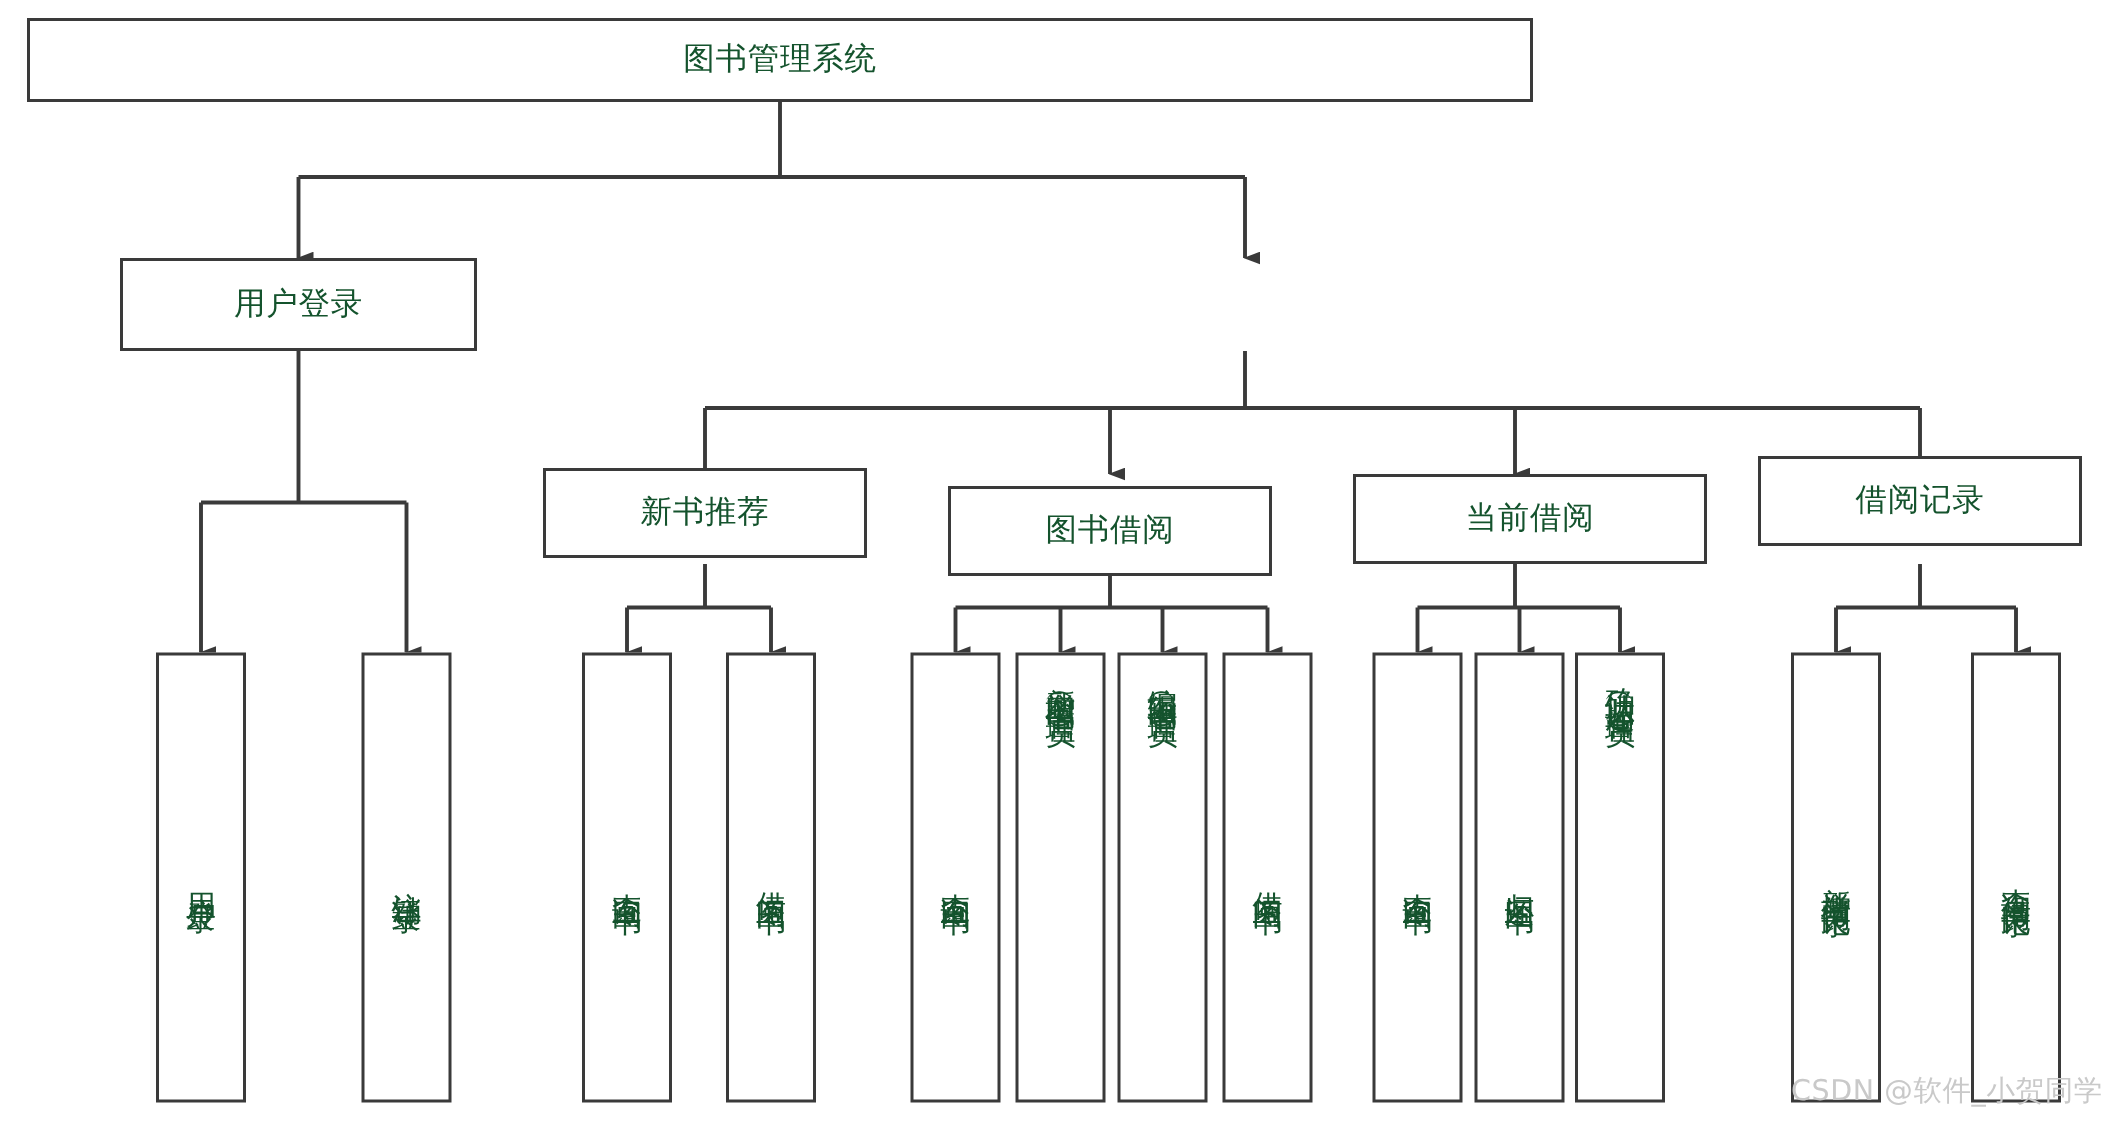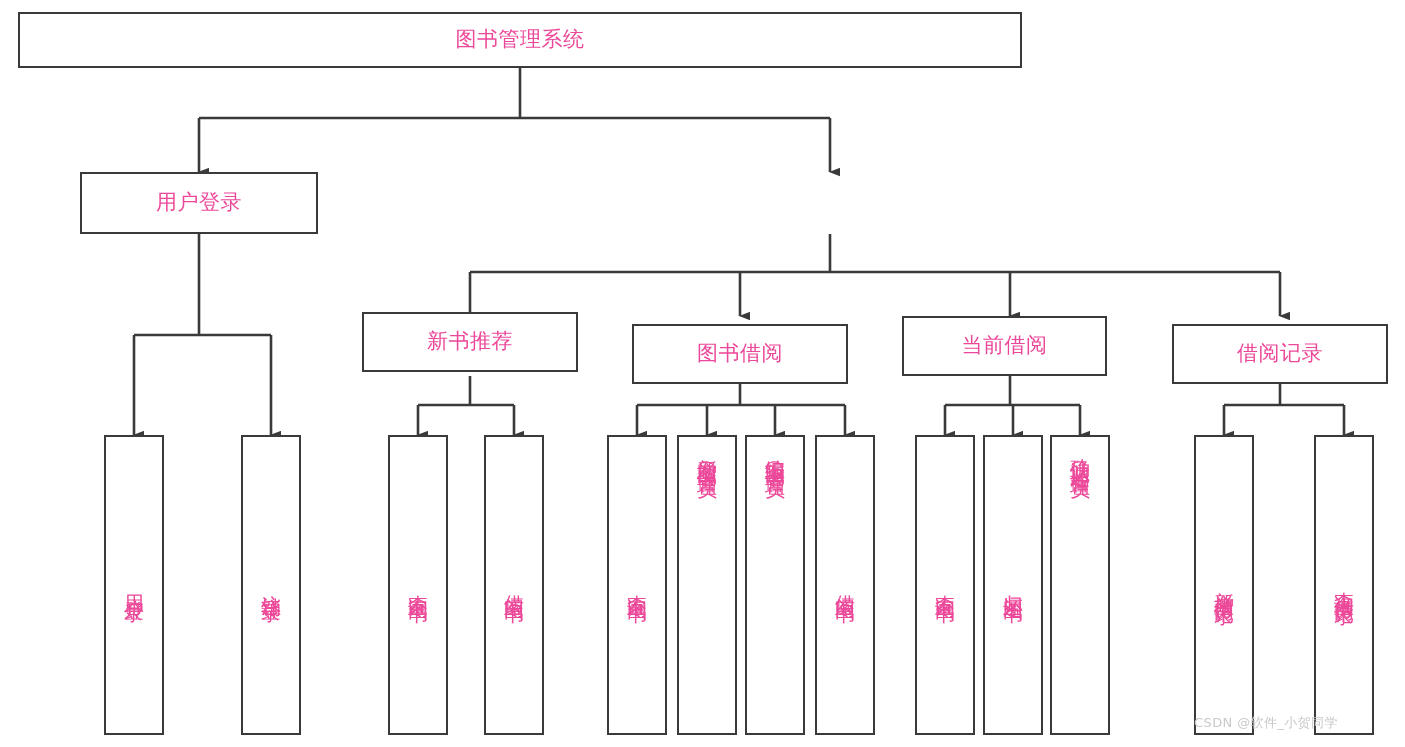--- a/index.html
+++ b/index.html
@@ -33,21 +33,21 @@
     background: #ffffff;
     border: 2.5px solid #3a3a3a;
     display: flex;
     align-items: center;
     justify-content: center;
     z-index: 2;
   }
   .node .label {
     font-size: 21px;
     line-height: 1.12;
-    color: #ec4899;
+    color: #14532d;
     letter-spacing: 0.5px;
     white-space: nowrap;
   }
   
   .node.vertical {
     align-items: flex-start;
     justify-content: center;
     padding-top: 6px;
   }
   .node.vertical .label {
@@ -57,21 +57,21 @@
     line-height: 1.05;
     letter-spacing: 3px;
     white-space: nowrap;
   }
   .node.vertical.centered {
     align-items: center;
     padding-top: 0;
   }
   .watermark {
     position: absolute;
-    font-size: 13px;
+    font-size: 19px;
     color: #c9c9c9;
     white-space: nowrap;
     z-index: 5;
     letter-spacing: 0.4px;
   }
 </style>
 </head>
 <body>
 
 <div id="canvas">
@@ -126,24 +126,24 @@
   <div class="node" style="left: 80px; top: 172px; width: 238px; height: 62px;">
     <span class="label">用户登录</span>
   </div>
 
   <div class="node" style="left: 362px; top: 312px; width: 216px; height: 60px;">
     <span class="label">新书推荐</span>
   </div>
   <div class="node" style="left: 632px; top: 324px; width: 216px; height: 60px;">
     <span class="label">图书借阅</span>
   </div>
-  <div class="node" style="left: 902px; top: 316px; width: 205px; height: 60px;">
+  <div class="node" style="left: 902px; top: 316px; width: 236px; height: 60px;">
     <span class="label">当前借阅</span>
   </div>
-  <div class="node" style="left: 1172px; top: 324px; width: 216px; height: 60px;">
+  <div class="node" style="left: 1172px; top: 304px; width: 216px; height: 60px;">
     <span class="label">借阅记录</span>
   </div>
 
   <div class="node vertical centered" style="left: 104px; top: 435px; width: 60px; height: 300px;">
     <span class="label">用户登录</span>
   </div>
   <div class="node vertical centered" style="left: 241px; top: 435px; width: 60px; height: 300px;">
     <span class="label">注销登录</span>
   </div>
   <div class="node vertical centered" style="left: 388px; top: 435px; width: 60px; height: 300px;">

